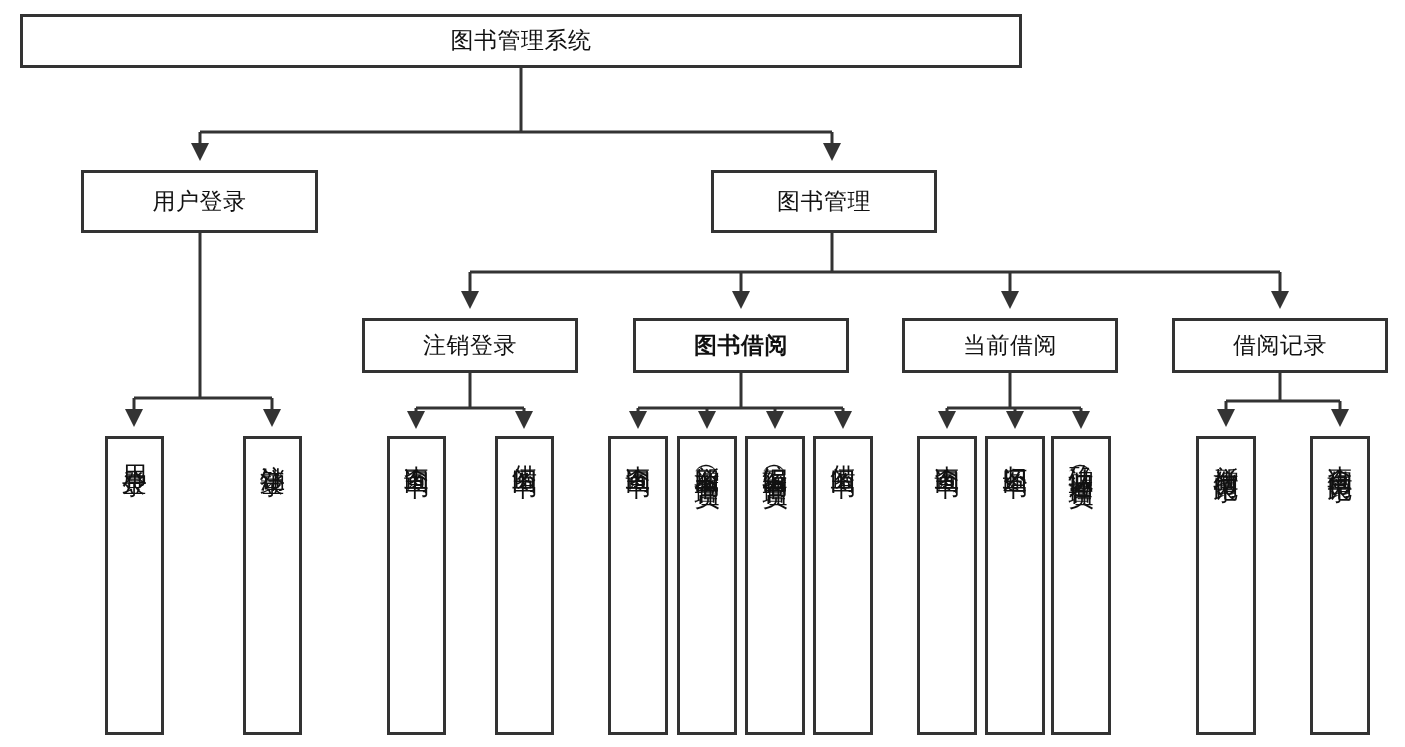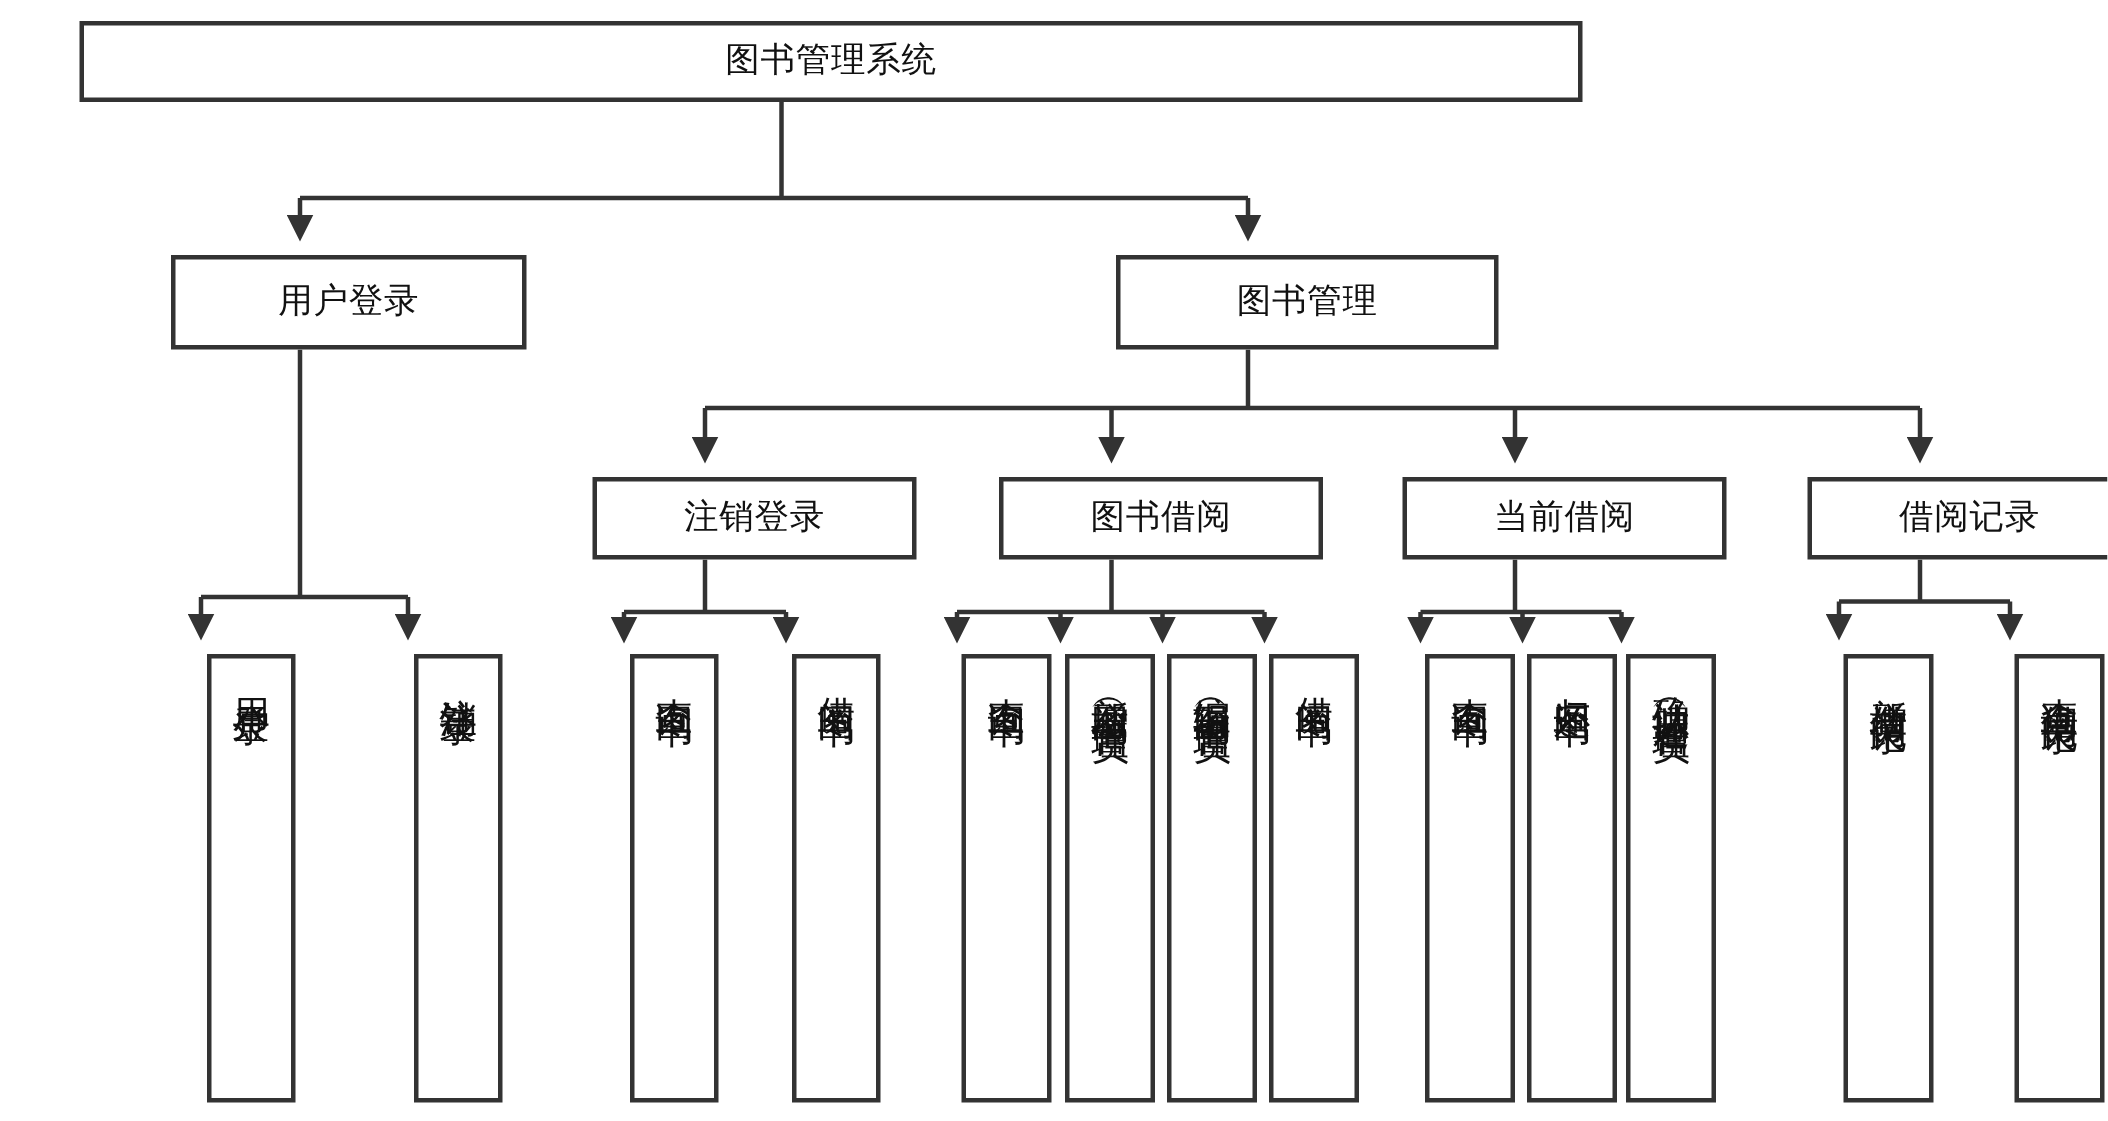--- a/index.html
+++ b/index.html
@@ -27,21 +27,20 @@
   }
   .node {
     position: absolute;
     box-sizing: border-box;
     background: #ffffff;
     border: 3px solid #333333;
     display: flex;
     align-items: center;
     justify-content: center;
     color: #111111;
-    margin-left: 33px;
   }
   .node .lbl {
     display: block;
     text-align: center;
     line-height: 1.12;
     white-space: pre;
   }
   
   .node.h .lbl {
     font-size: 23px;
@@ -124,28 +123,28 @@
     </g>
   </svg>
 
   <div class="node h" style="left:20px; top:14px; width:1002px; height:54px;">
     <span class="lbl">图书管理系统</span>
   </div>
 
   <div class="node h" style="left:81px; top:170px; width:237px; height:63px;">
     <span class="lbl">用户登录</span>
   </div>
-  <div class="node h" style="left:711px; top:170px; width:255px; height:63px;">
+  <div class="node h" style="left:711px; top:170px; width:226px; height:63px;">
     <span class="lbl">图书管理</span>
   </div>
 
   <div class="node h" style="left:362px; top:318px; width:216px; height:55px;">
     <span class="lbl">注销登录</span>
   </div>
-  <div class="node h" style="left:633px; top:318px; width:216px; height:55px;">
+  <div class="node h" style="left:633px; top:318px; width:216px; height:55px;font-weight:bold;">
     <span class="lbl">图书借阅</span>
   </div>
   <div class="node h" style="left:902px; top:318px; width:216px; height:55px;">
     <span class="lbl">当前借阅</span>
   </div>
   <div class="node h" style="left:1172px; top:318px; width:216px; height:55px;">
     <span class="lbl">借阅记录</span>
   </div>
 
   <div class="node v" style="left:105px; top:436px; width:59px; height:299px;">

